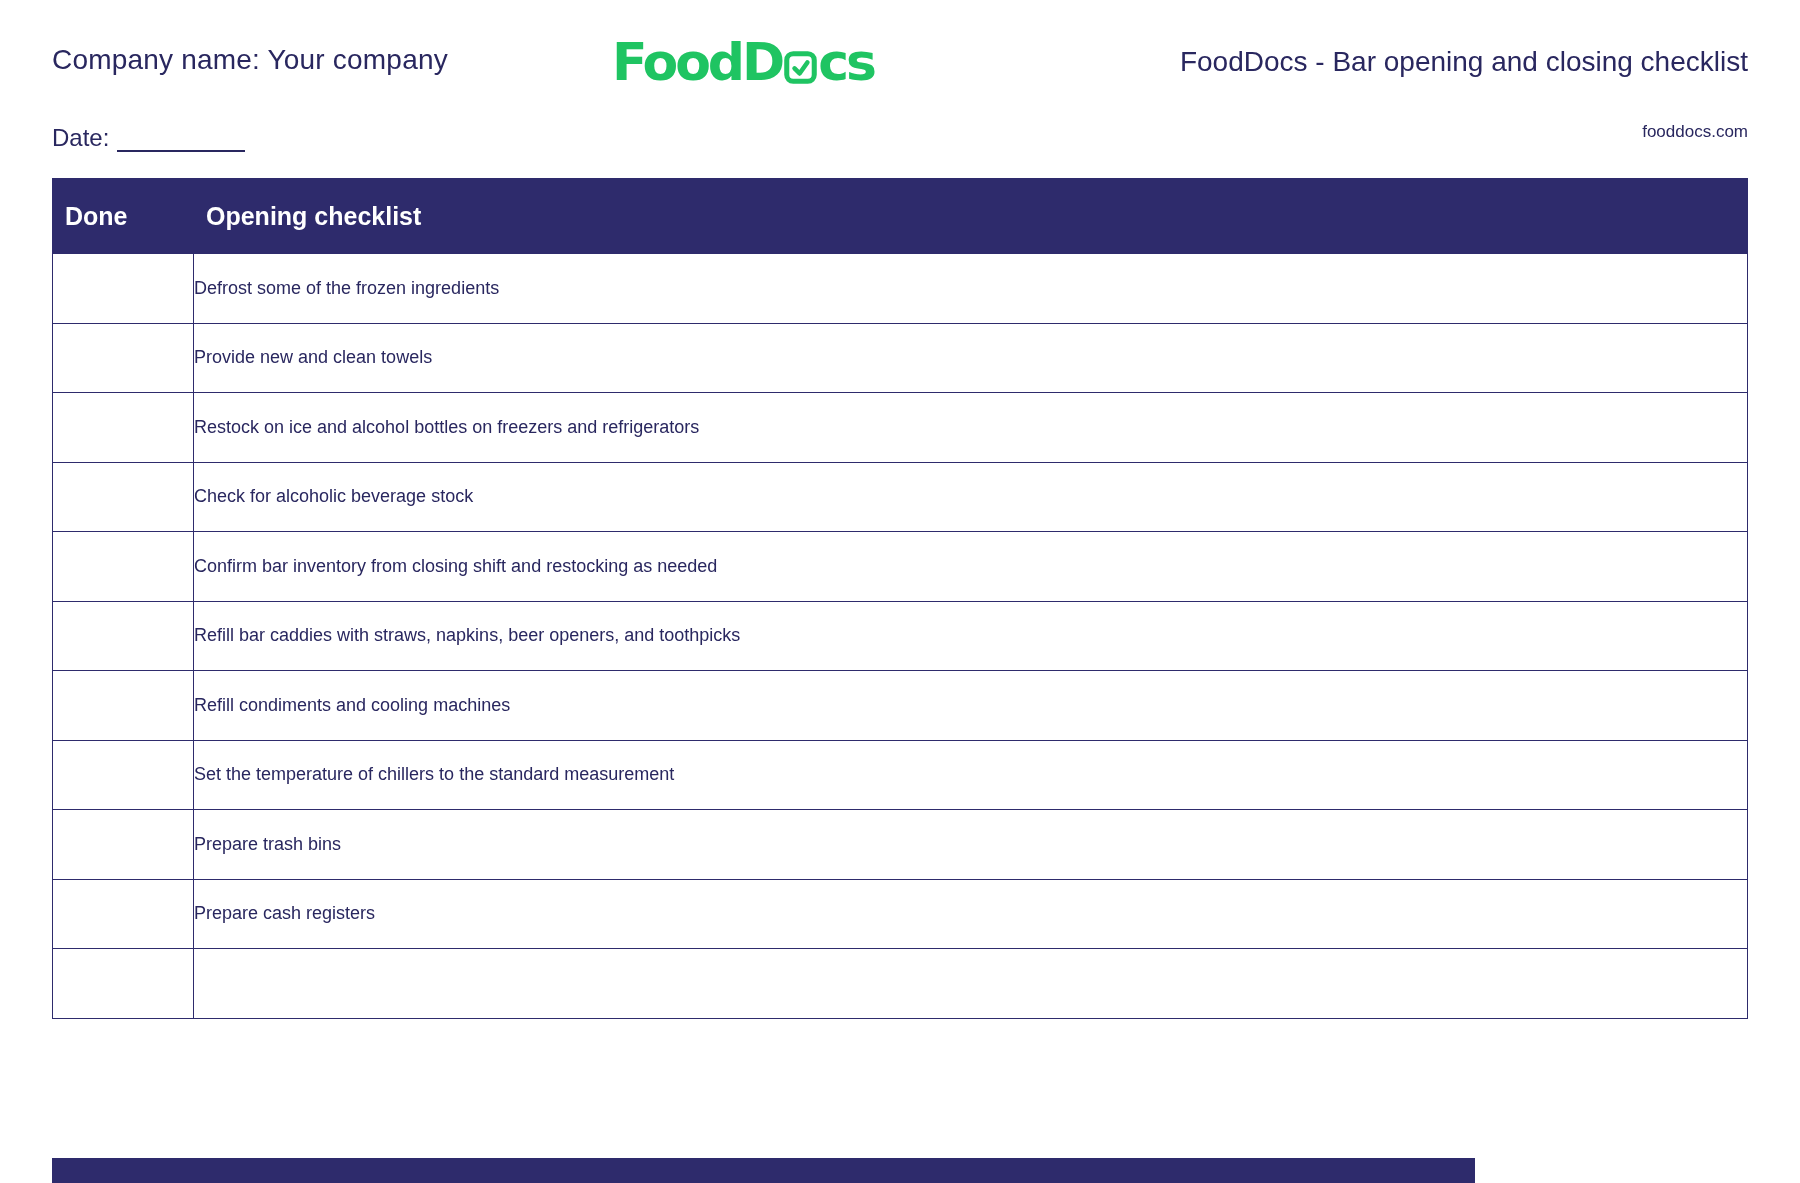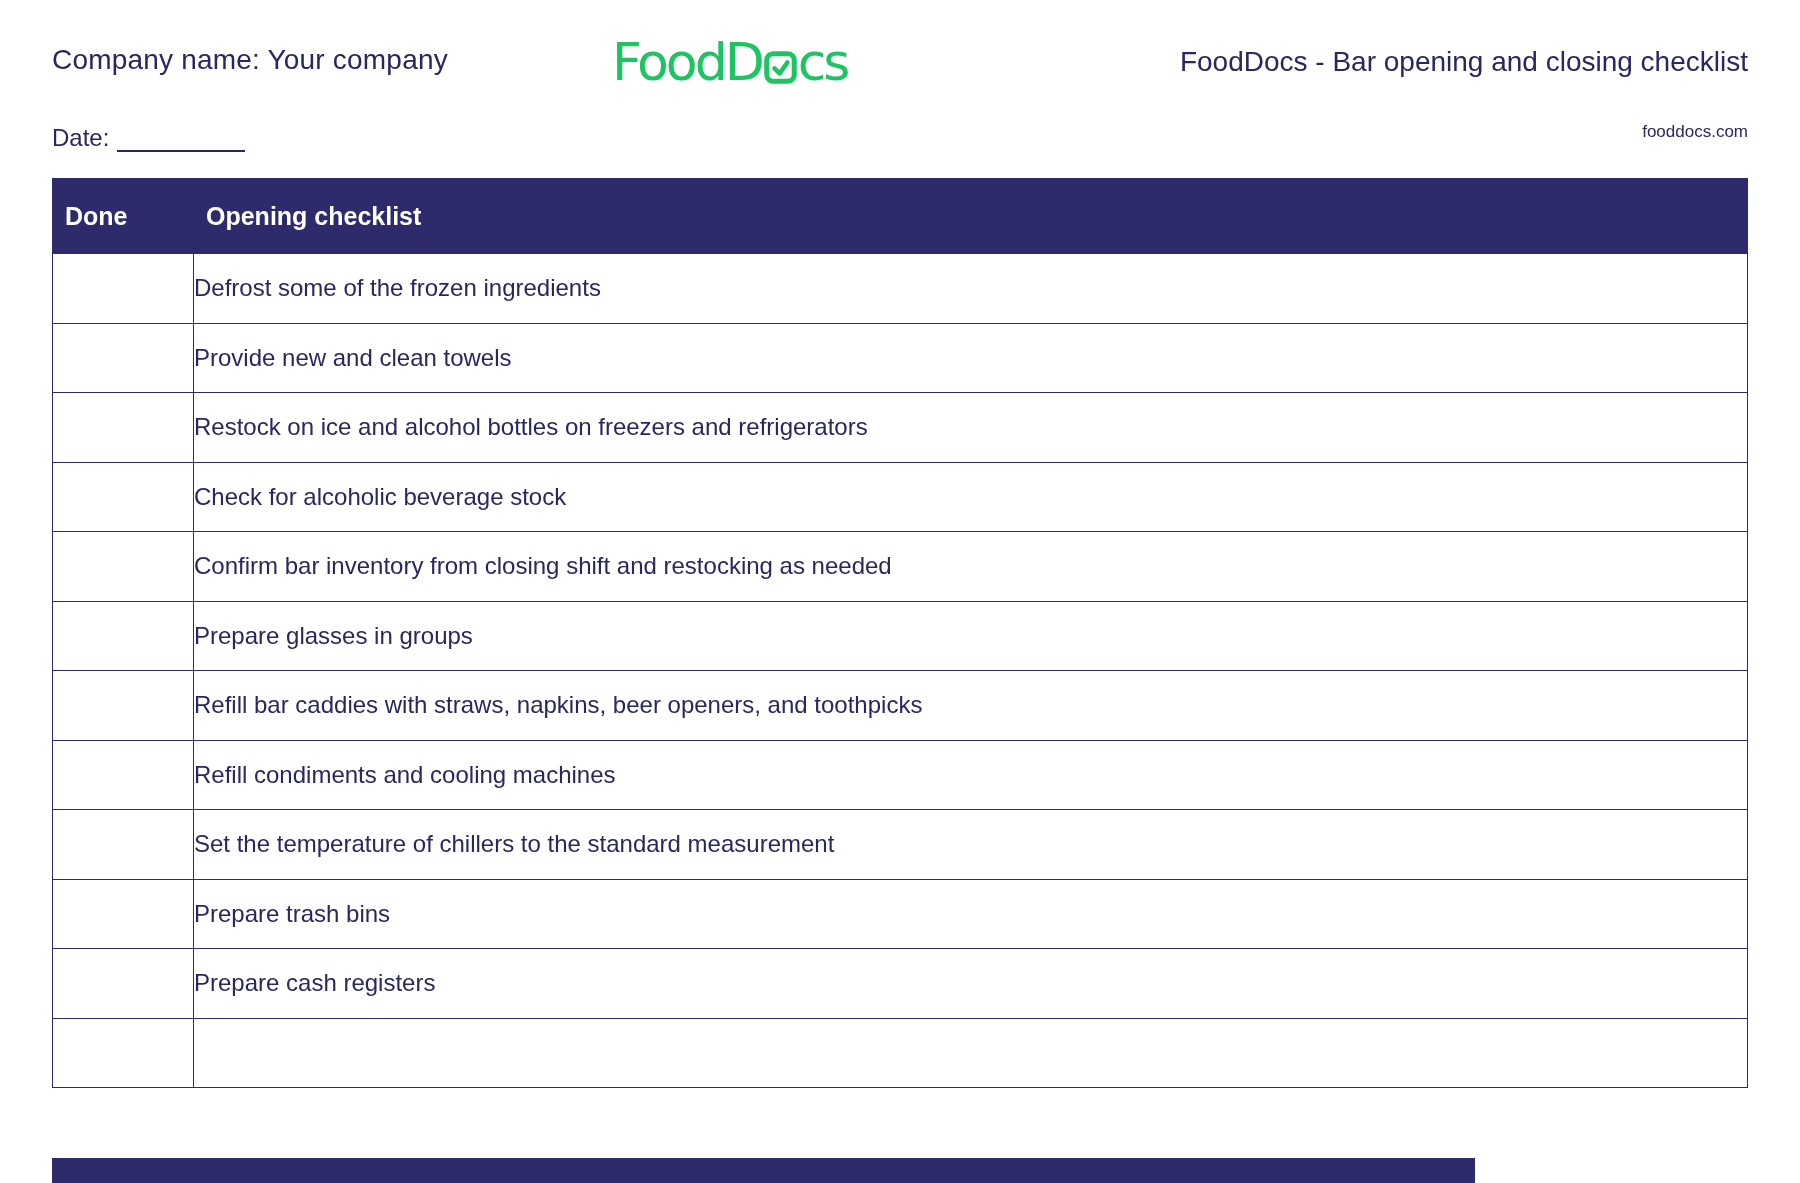--- a/index.html
+++ b/index.html
@@ -15,21 +15,21 @@
     color:var(--text);overflow:hidden;
   }
   .company-name{
     position:absolute;left:52px;top:44px;font-size:28px;letter-spacing:.2px;
   }
   .logo{
     position:absolute;left:612px;top:34px;height:56px;
     display:flex;align-items:center;color:var(--green);
   }
   .logo-text{
-    font-size:52px;font-weight:400;letter-spacing:-3px;line-height:1;
+    font-size:52px;font-weight:700;letter-spacing:-3px;line-height:1;
     font-family:"DejaVu Sans","Liberation Sans",sans-serif;
   }
   .logo-checkbox{display:inline-flex;margin:10px 1px 0 2px;}
   .doc-title{
     position:absolute;right:52px;top:46px;font-size:28px;text-align:right;
   }
   .date-row{
     position:absolute;left:52px;top:124px;font-size:24px;display:flex;align-items:flex-end;
   }
   .date-line{
@@ -45,21 +45,21 @@
   }
   table.checklist th{
     background:var(--navy);color:var(--white);
     font-size:25px;font-weight:bold;text-align:left;
     height:50px;padding:12px;border:1.5px solid var(--navy);
   }
   th.col-done{width:116px;padding-left:16px;}
   th.col-task{padding-left:14px;}
   table.checklist td{
     border:1.5px solid var(--navy);height:68.5px;padding:0;
-    font-size:24px;color:var(--text);background:var(--white);
+    font-size:18px;color:var(--text);background:var(--white);
   }
   td.task-cell{padding-left:22px;}
   td.done-cell{cursor:pointer;}
   .footer-bar{
     position:absolute;left:52px;top:1158px;width:1423px;height:25px;
     background:var(--navy);
   }
 </style>
 </head>
 <body>
@@ -109,24 +109,20 @@
       <tr>
         <td class="done-cell"></td>
         <td class="task-cell">Check for alcoholic beverage stock</td>
       </tr>
       <tr>
         <td class="done-cell"></td>
         <td class="task-cell">Confirm bar inventory from closing shift and restocking as needed</td>
       </tr>
       <tr>
         <td class="done-cell"></td>
-        <td class="task-cell">Prepare glasses in groups</td>
-      </tr>
-      <tr>
-        <td class="done-cell"></td>
         <td class="task-cell">Refill bar caddies with straws, napkins, beer openers, and toothpicks</td>
       </tr>
       <tr>
         <td class="done-cell"></td>
         <td class="task-cell">Refill condiments and cooling machines</td>
       </tr>
       <tr>
         <td class="done-cell"></td>
         <td class="task-cell">Set the temperature of chillers to the standard measurement</td>
       </tr>

